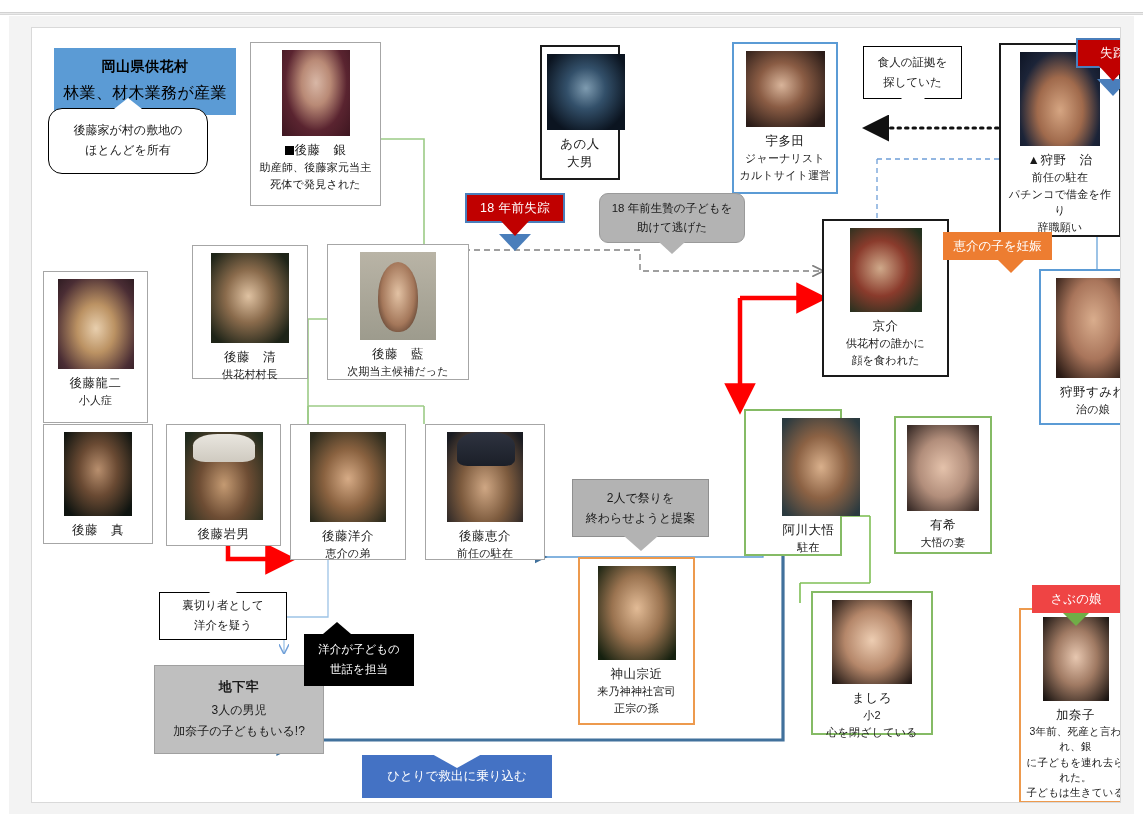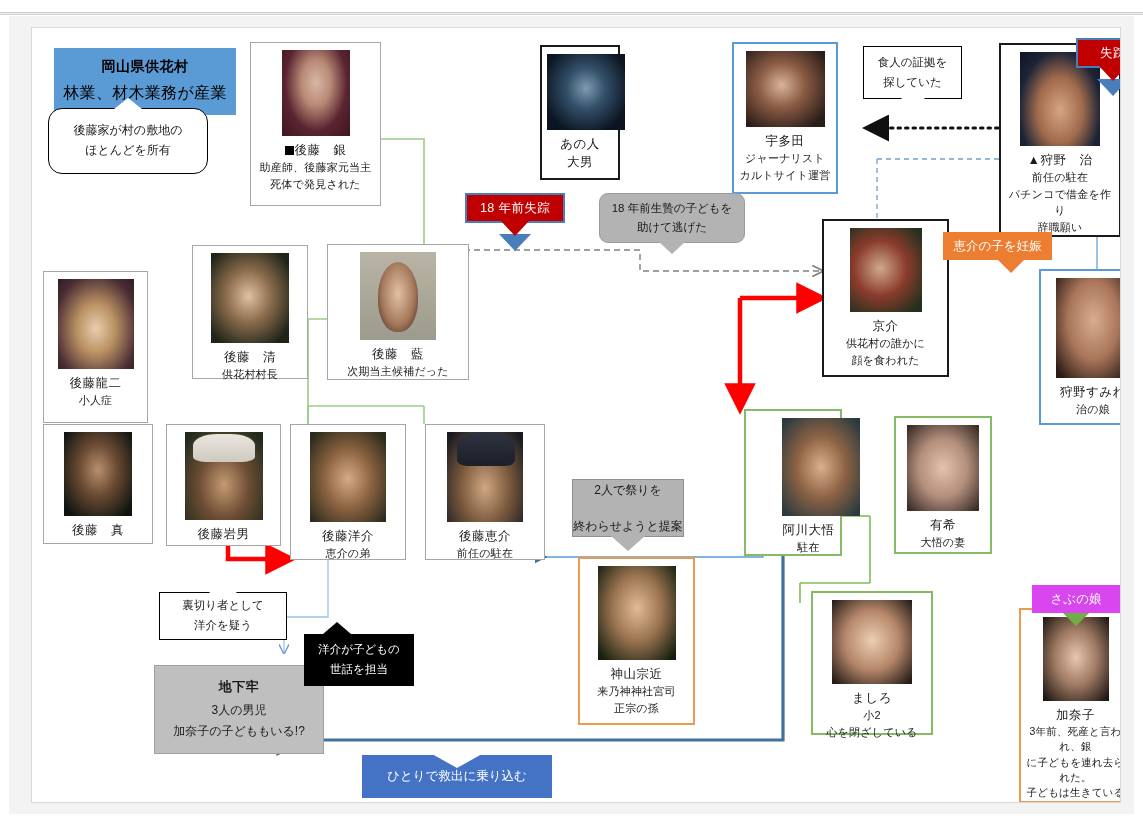--- a/index.html
+++ b/index.html
@@ -180,21 +180,21 @@
     position:absolute;background:#ed7d31;color:#ffffff;text-align:center;
     font-size:12.5px;display:flex;align-items:center;justify-content:center;
   }
   .orflag .point{
     position:absolute;bottom:-13px;left:62%;margin-left:-13px;
     width:0;height:0;border-left:13px solid transparent;border-right:13px solid transparent;
     border-top:13px solid #ed7d31;
   }
   
   .grflag {
-    position:absolute;background:#d946ef;color:#ffffff;text-align:center;
+    position:absolute;background:#ef4444;color:#ffffff;text-align:center;
     font-size:12.5px;display:flex;align-items:center;justify-content:center;
   }
   .grflag .point{
     position:absolute;bottom:-13px;left:50%;margin-left:-13px;
     width:0;height:0;border-left:13px solid transparent;border-right:13px solid transparent;
     border-top:13px solid #70ad47;
   }
 
   
   .blkcall{
@@ -468,21 +468,21 @@
       <div class="card" style="left:393px;top:396px;width:120px;height:136px;">
         <div class="photo" style="width:76px;height:90px;background:
              radial-gradient(ellipse at 50% 62%, #cfa784 0%, #7d5b3e 45%, #191b21 92%);">
           <i style="left:10px;top:0px;width:58px;height:34px;border-radius:40% 40% 18% 18%;
                     background:linear-gradient(180deg,#2e3340 0%, #1b1f28 100%);"></i>
         </div>
         <div class="nm">後藤恵介</div>
         <div class="sub">前任の駐在</div>
       </div>
 
-      <div class="gflat" style="left:540px;top:451px;width:112px;height:58px;justify-content:space-between;">
+      <div class="gflat" style="left:540px;top:451px;width:137px;height:58px;">
         <div class="taildn"></div>
         <div>2人で祭りを</div>
         <div>終わらせようと提案</div>
       </div>
 
       <div class="card green" style="left:712px;top:381px;width:98px;height:147px;padding-left:36px;">
         <div class="photo" style="width:78px;height:98px;background:
              radial-gradient(ellipse at 50% 50%, #d9b08c 0%, #8c6244 45%, #2b3a3f 92%);">
         </div>
         <div class="nm">阿川大悟</div>

